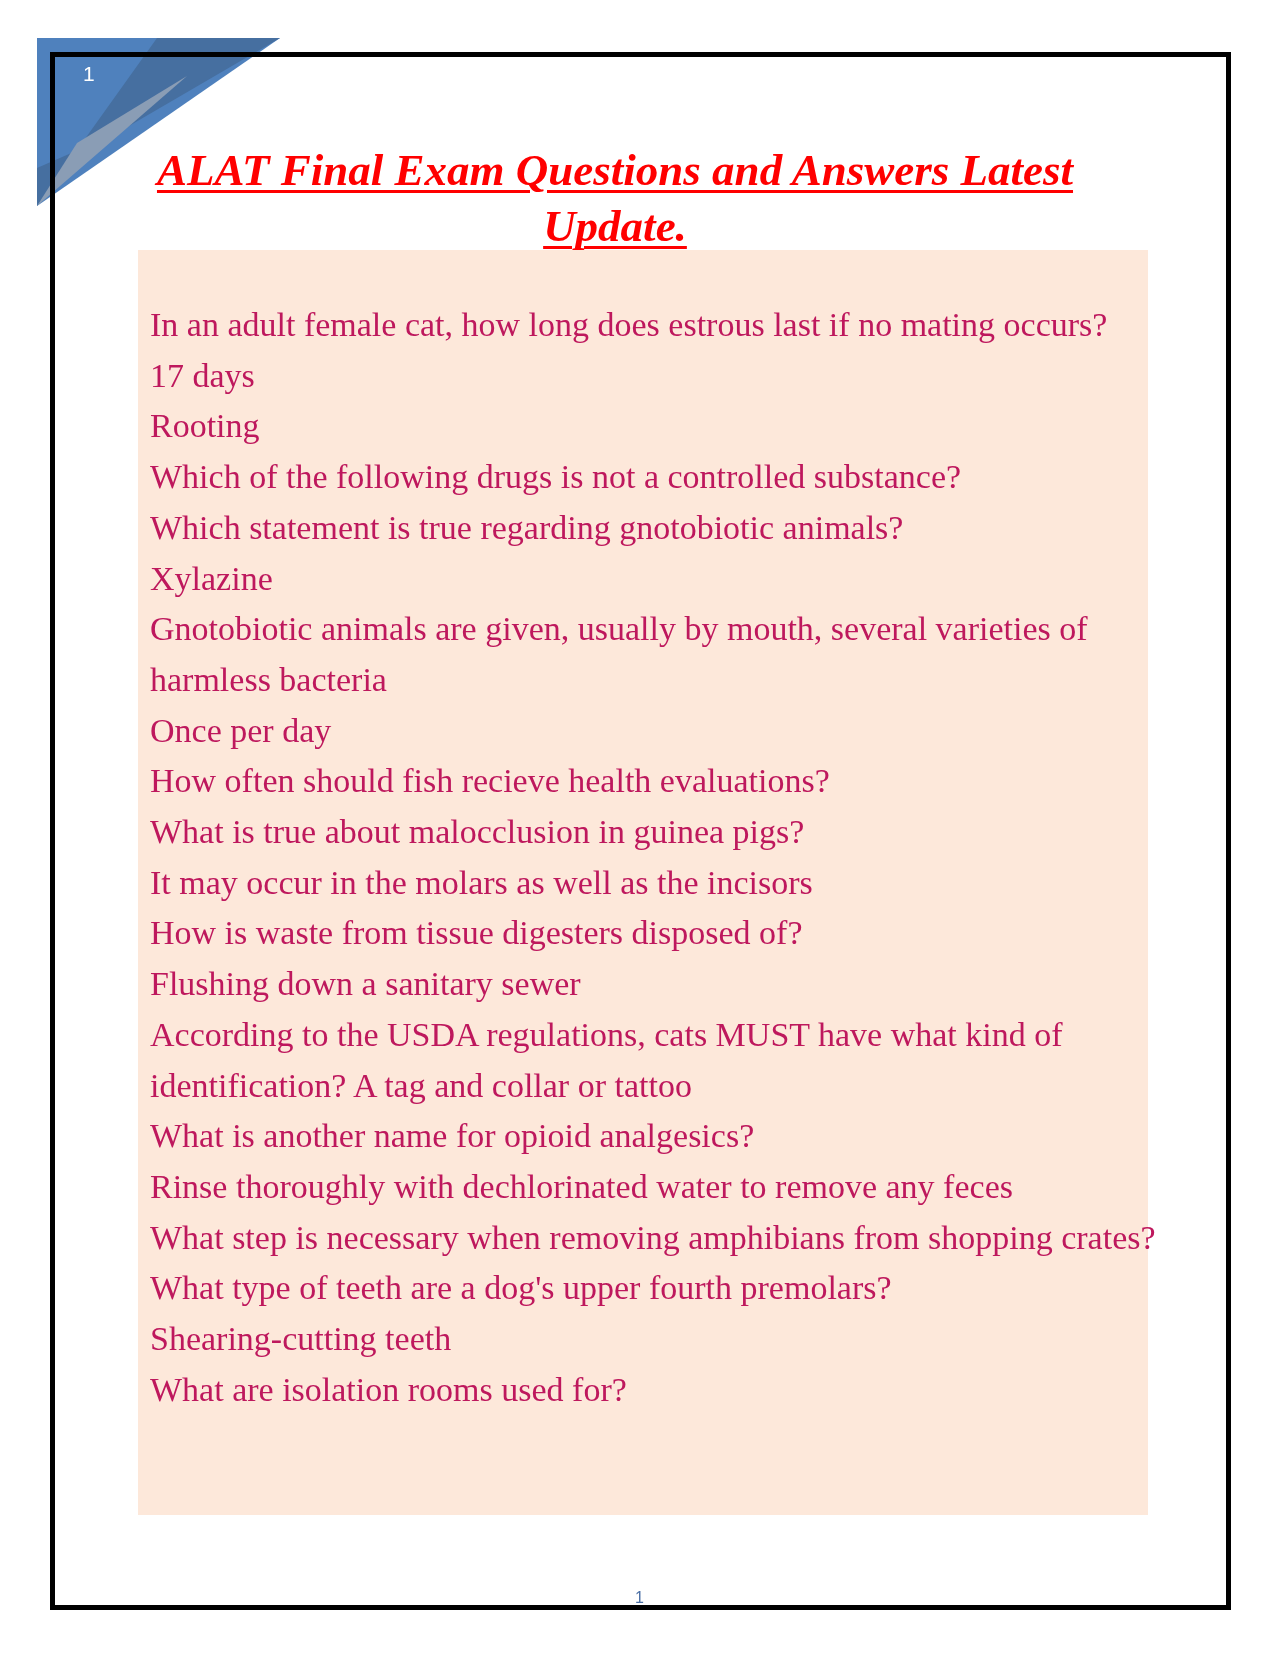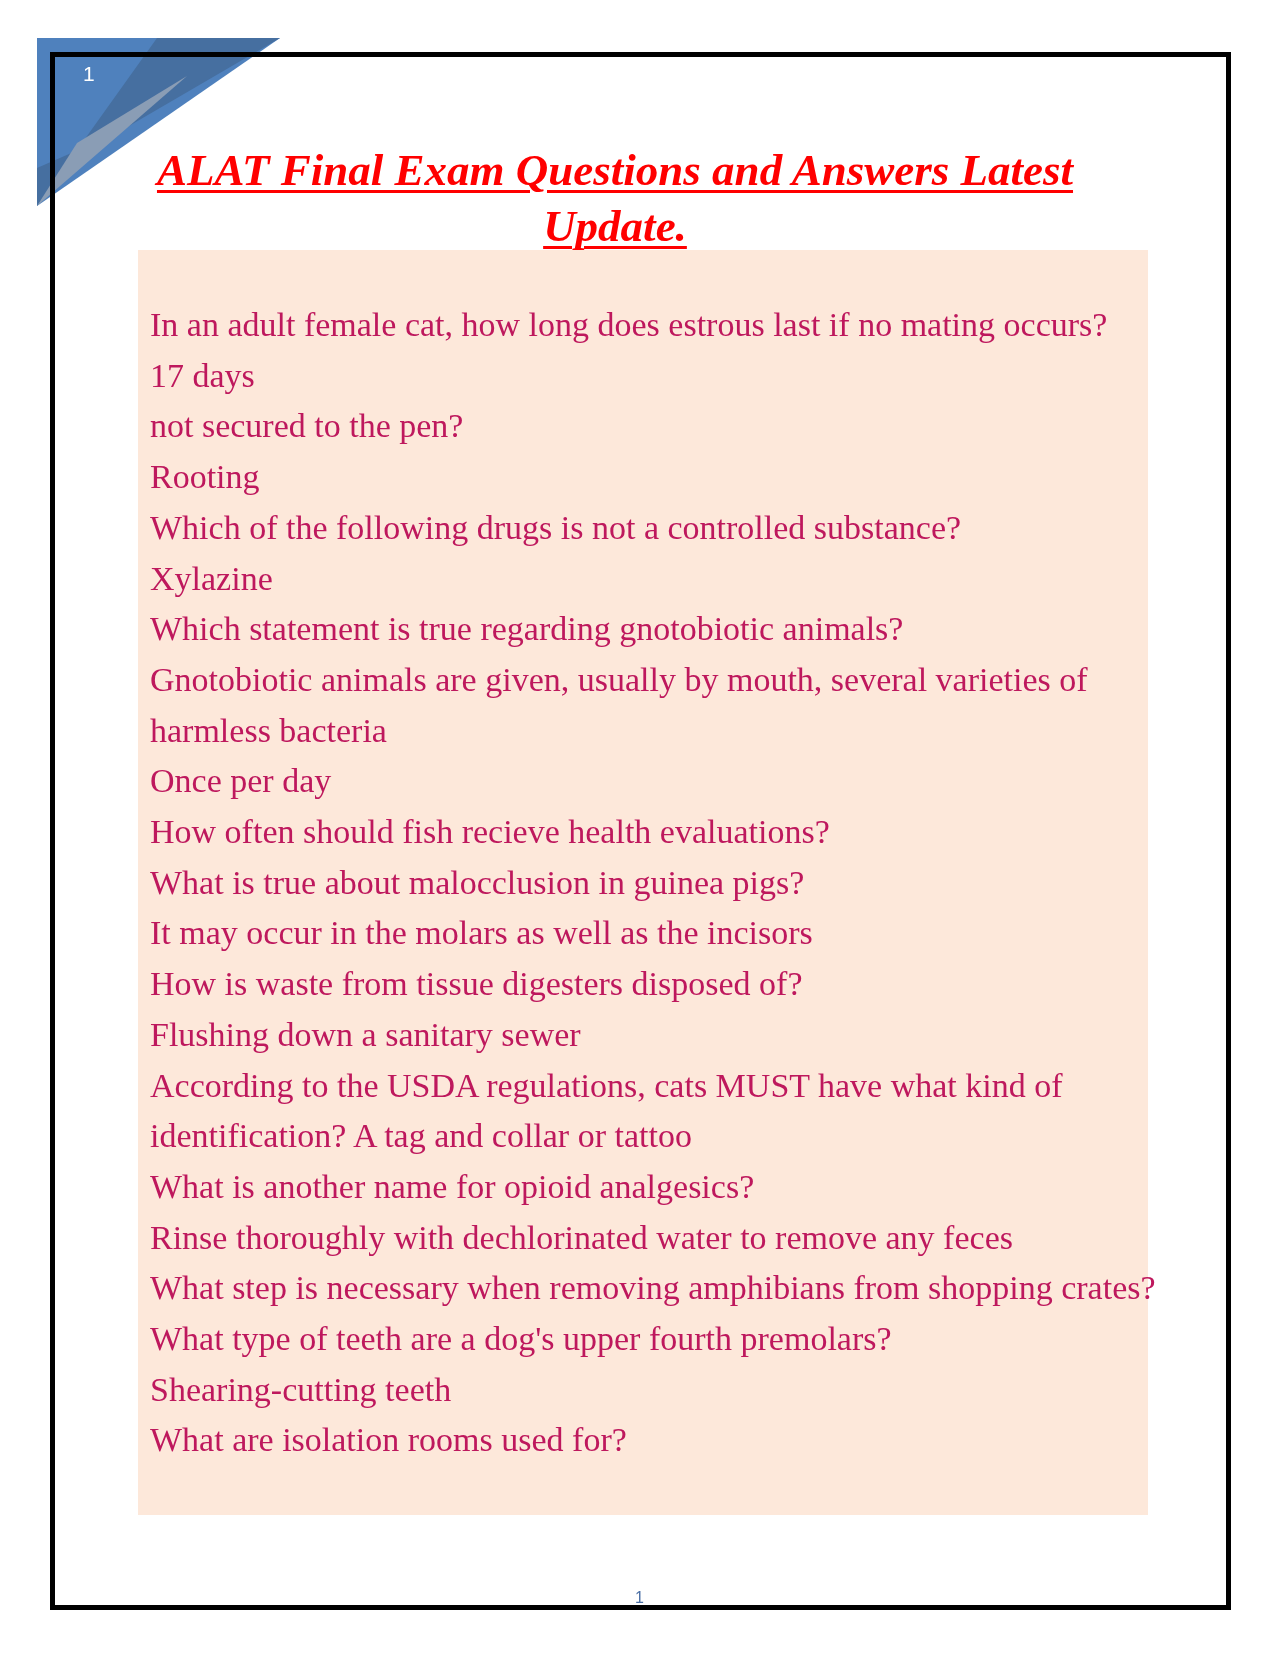--- a/index.html
+++ b/index.html
@@ -56,25 +56,24 @@
 
 <div class="frame"></div>
 
 <div class="title">ALAT Final Exam Questions and Answers Latest Update.</div>
 
 <div class="panel"></div>
 
 <div class="lines">
   <div class="line">In an adult female cat, how long does estrous last if no mating occurs?</div>
   <div class="line">17 days</div>
-  <div class="line">not secured to the pen?</div>
   <div class="line">Rooting</div>
   <div class="line">Which of the following drugs is not a controlled substance?</div>
+  <div class="line">Which statement is true regarding gnotobiotic animals?</div>
   <div class="line">Xylazine</div>
-  <div class="line">Which statement is true regarding gnotobiotic animals?</div>
   <div class="line">Gnotobiotic animals are given, usually by mouth, several varieties of</div>
   <div class="line">harmless bacteria</div>
   <div class="line">Once per day</div>
   <div class="line">How often should fish recieve health evaluations?</div>
   <div class="line">What is true about malocclusion in guinea pigs?</div>
   <div class="line">It may occur in the molars as well as the incisors</div>
   <div class="line">How is waste from tissue digesters disposed of?</div>
   <div class="line">Flushing down a sanitary sewer</div>
   <div class="line">According to the USDA regulations, cats MUST have what kind of</div>
   <div class="line">identification? A tag and collar or tattoo</div>

